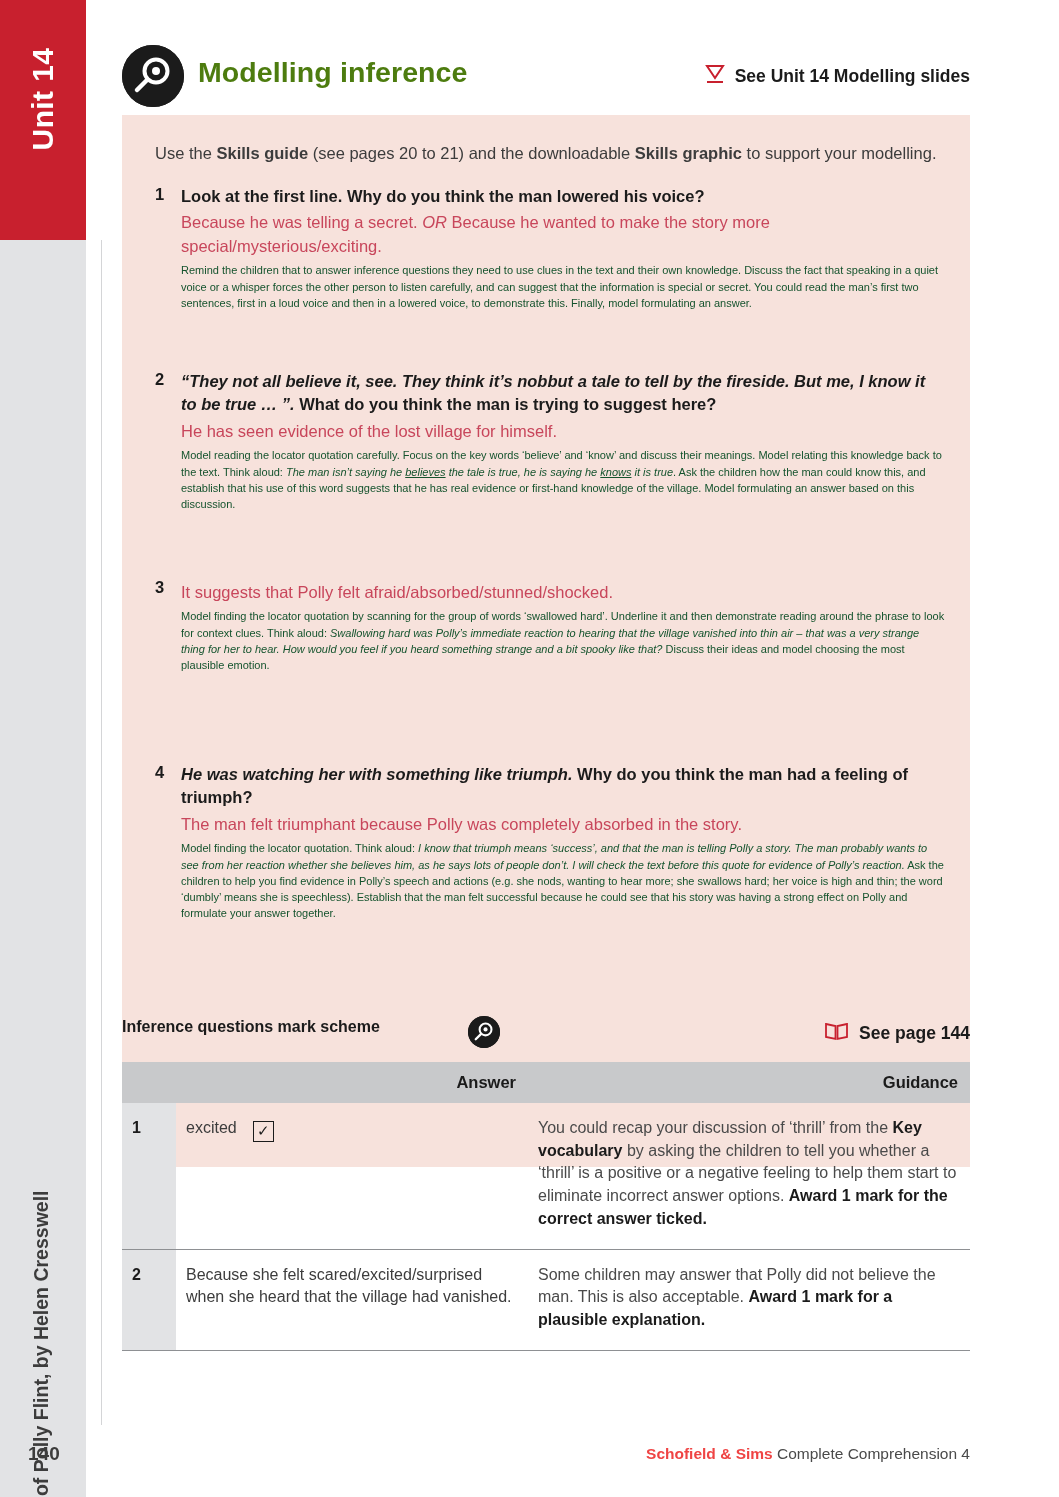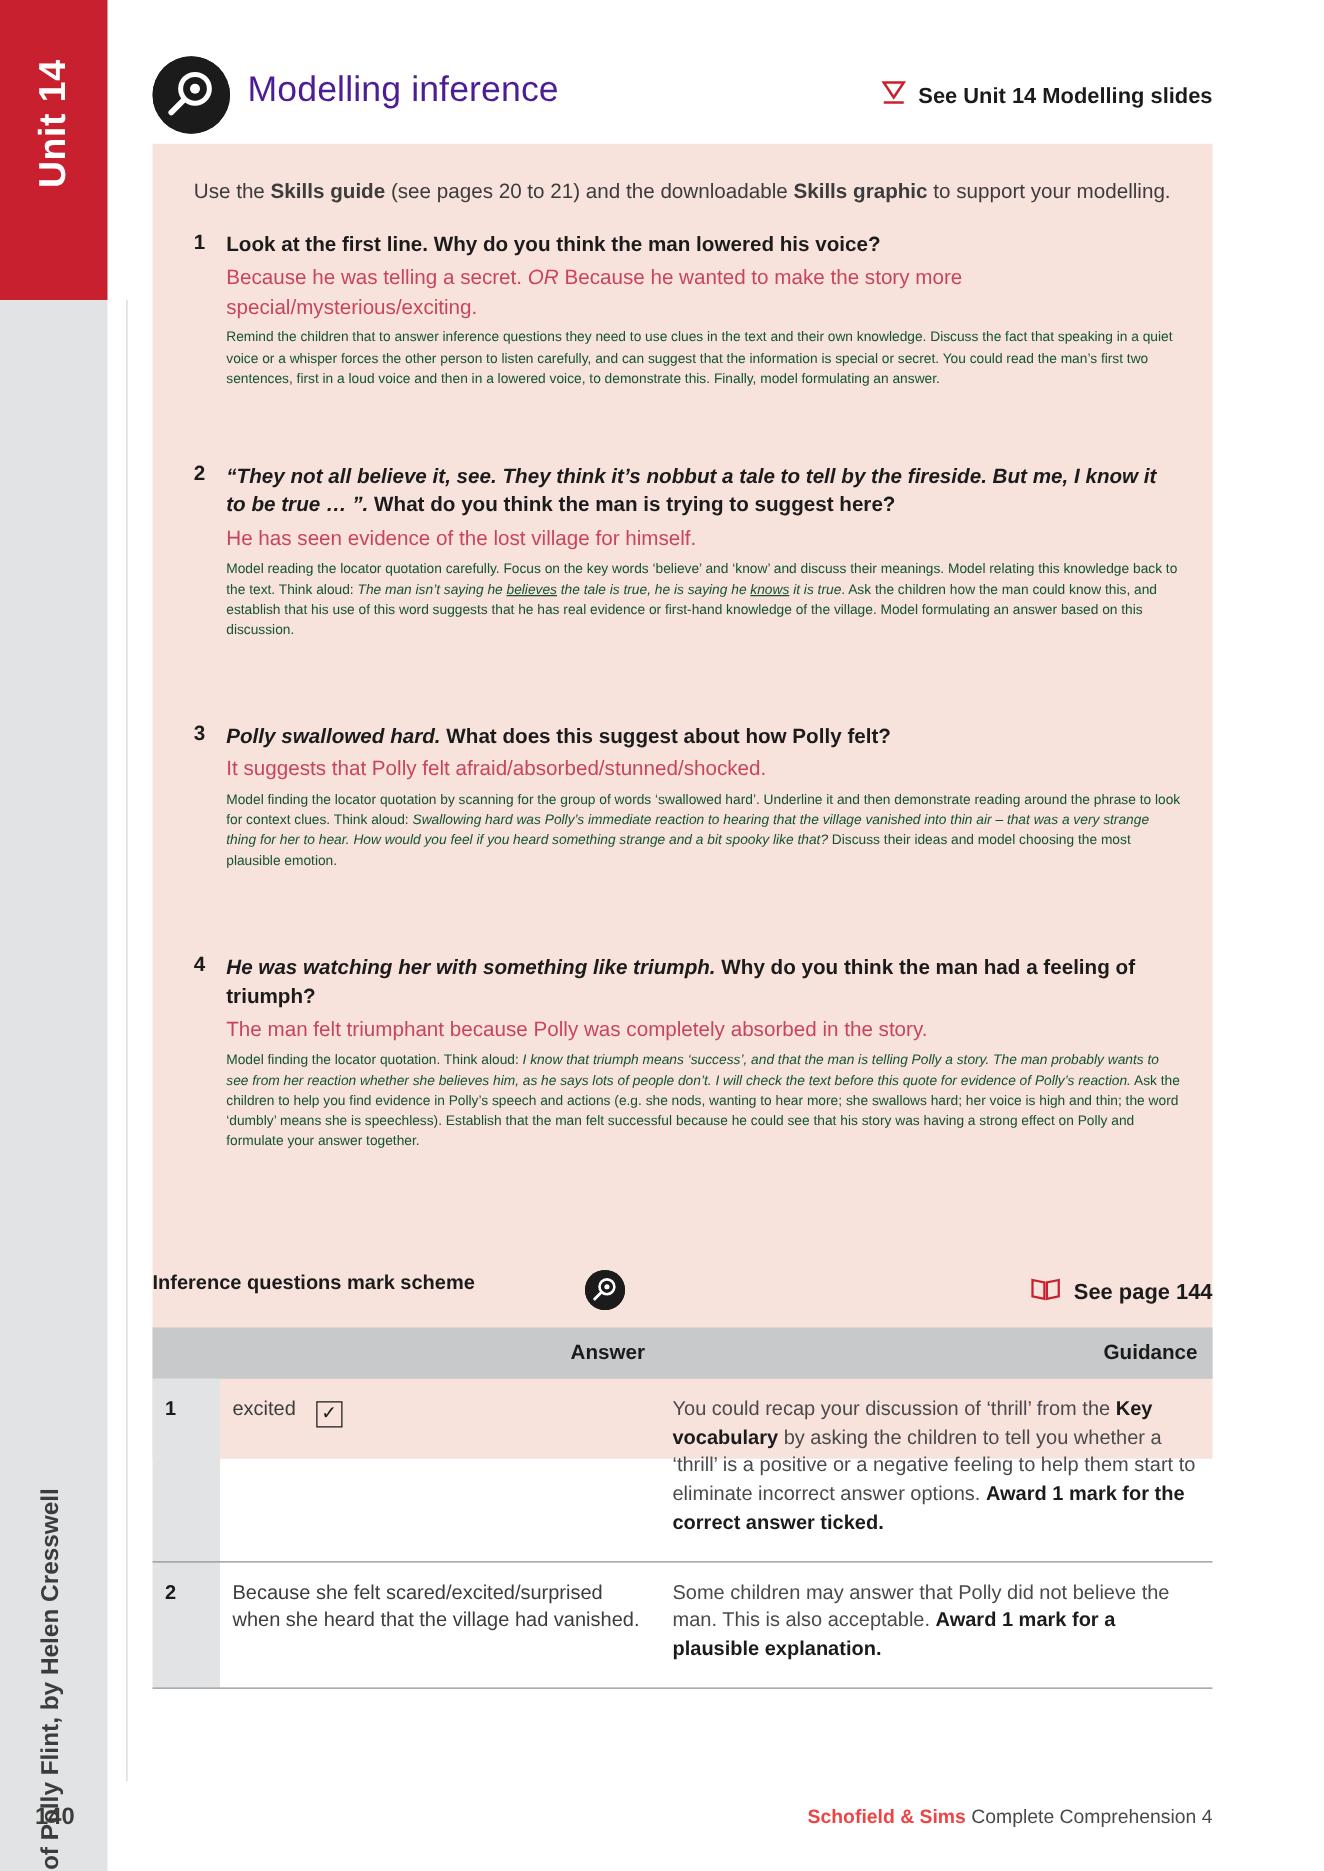--- a/index.html
+++ b/index.html
@@ -48,21 +48,21 @@
   .head{
     position:absolute;left:122px;top:45px;width:848px;height:62px;
   }
   .badge{
     position:absolute;left:0;top:0;width:62px;height:62px;border-radius:50%;
     background:#1b1b1b;
   }
   .badge svg{position:absolute;left:0;top:0;}
   .head-title{
     position:absolute;left:76px;top:11px;
-    font-size:28.5px;font-weight:normal;color:#4c1d95;
+    font-size:28.5px;font-weight:bold;color:#4d7c0f;
     letter-spacing:.1px;
   }
   .head-link{
     position:absolute;right:0;top:19px;
     display:flex;align-items:center;gap:9px;
   }
   .head-link .txt{font-size:17.5px;font-weight:bold;color:#1b1b1b;}
   
   .panel{
     position:absolute;left:122px;top:115px;width:848px;height:1052px;
@@ -203,23 +203,20 @@
       <div class="qanswer">He has seen evidence of the lost village for himself.</div>
       <div class="qguide">
         <span>Model reading the locator quotation carefully. Focus on the key words ‘believe’ and ‘know’ and discuss their meanings. Model relating this knowledge back to the text. Think aloud: </span><i>The man isn’t saying he </i><u>believes</u><i> the tale is true, he is saying he </i><u>knows</u><i> it is true</i><span>. Ask the children how the man could know this, and establish that his use of this word suggests that he has real evidence or first-hand knowledge of the village. Model formulating an answer based on this discussion.</span>
       </div>
     </div>
   </div>
 
   <div class="qblock" style="top:463px;">
     <div class="qnum">3</div>
     <div class="qbody">
-      <div class="qtitle">
-        <i>Polly swallowed hard.</i><span> What does this suggest about how Polly felt?</span>
-      </div>
       <div class="qanswer">It suggests that Polly felt afraid/absorbed/stunned/shocked.</div>
       <div class="qguide">
         <span>Model finding the locator quotation by scanning for the group of words ‘swallowed hard’. Underline it and then demonstrate reading around the phrase to look for context clues. Think aloud: </span><i>Swallowing hard was Polly’s immediate reaction to hearing that the village vanished into thin air – that was a very strange thing for her to hear. How would you feel if you heard something strange and a bit spooky like that?</i><span> Discuss their ideas and model choosing the most plausible emotion.</span>
       </div>
     </div>
   </div>
 
   <div class="qblock" style="top:648px;">
     <div class="qnum">4</div>
     <div class="qbody">

